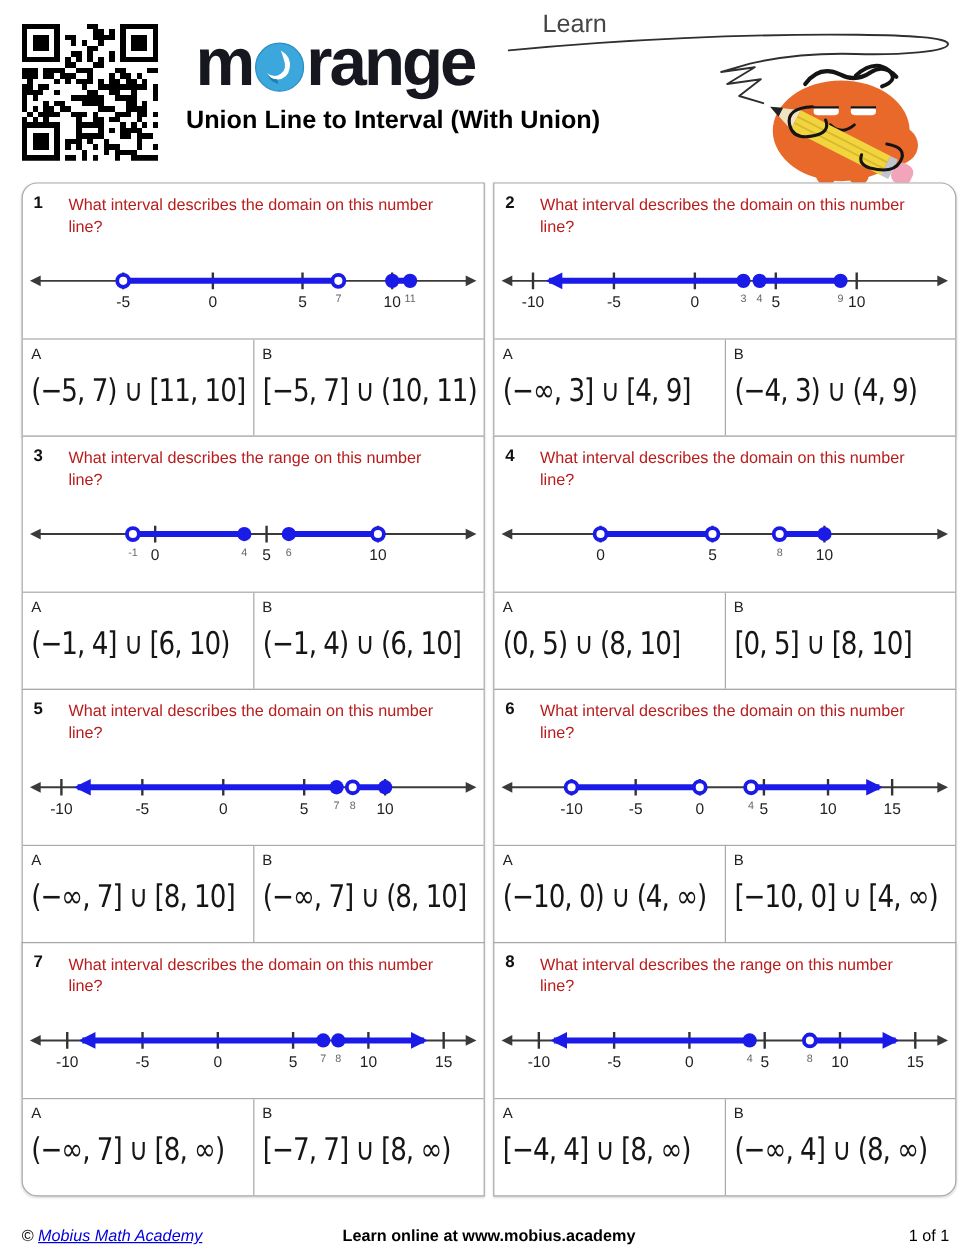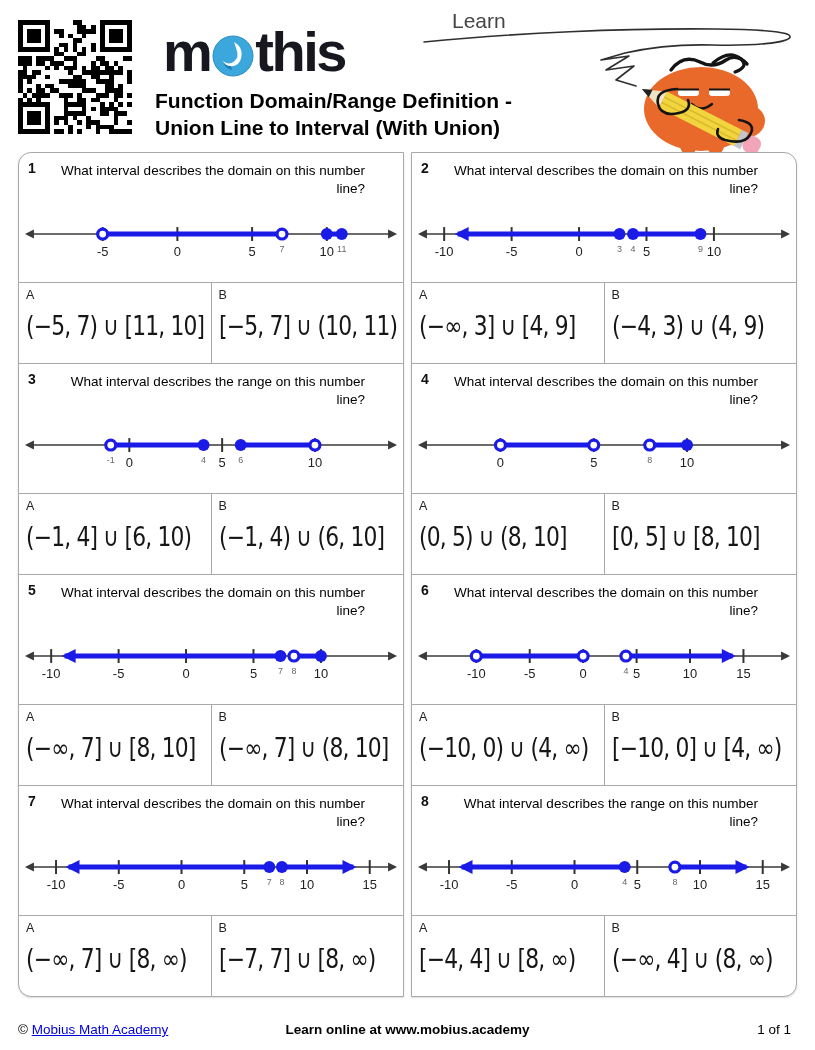--- a/index.html
+++ b/index.html
@@ -20,32 +20,32 @@
   .grid{position:absolute;left:18px;top:152px;width:779px;}
   .row{display:flex;gap:7px;}
   .row + .row{margin-top:-1px;}
   .problem{flex:1;position:relative;height:212px;border:1px solid #a9a9a9;background:#fff;
            box-sizing:border-box;box-shadow:0 1px 2px rgba(0,0,0,.14);}
   .r-tl{border-top-left-radius:13px;}
   .r-tr{border-top-right-radius:13px;}
   .r-bl{border-bottom-left-radius:13px;}
   .r-br{border-bottom-right-radius:13px;}
   .pnum{position:absolute;left:9px;top:7px;font-weight:bold;font-size:14px;color:#111;}
-  .question{margin:9px auto 0;width:308px;text-align:right;font-size:13.5px;color:#000000;line-height:1.33;}
+  .question{margin:9px auto 0;width:308px;text-align:left;font-size:13.5px;color:#b91c1c;line-height:1.33;}
   .nl{display:block;width:100%;height:66px;margin-top:12px;}
   .answers{position:absolute;left:0;right:0;bottom:0;top:129px;display:flex;border-top:1px solid #a9a9a9;}
   .answer{flex:1;padding:5px 7px;overflow:hidden;}
   .answer.b{border-left:1px solid #a9a9a9;}
   .alabel{font-size:12.5px;color:#222;}
   .math{font-family:"DejaVu Sans",sans-serif;font-size:26px;letter-spacing:-1px;color:#161616;
         white-space:nowrap;transform:scaleX(.84);transform-origin:0 60%;margin-top:9px;}
 
   
   .footer{position:absolute;left:0;top:1022px;width:815px;font-size:13.5px;color:#000;}
-  .f-left{position:absolute;left:18px;top:0;}
+  .f-left{position:absolute;left:18px;top:0;font-style:italic;}
   .f-center{display:block;width:100%;text-align:center;font-weight:bold;}
   .f-right{position:absolute;right:24px;top:0;}
   .f-left a{color:#0000e0;text-decoration:underline;}
 </style>
 </head>
 <body>
 
 <div class="page">
 
   <div class="header">
@@ -55,25 +55,24 @@
 
     <div class="logo">
       <span>m</span>
       <svg class="o-icon" viewBox="0 0 42 42">
         <circle cx="21" cy="21" r="20" fill="#3ba7dc"></circle>
         <circle cx="21" cy="21" r="20" fill="none" stroke="#2b8ec2" stroke-width="1"></circle>
         <path d="M22 7 Q31 12 29.5 21.5 Q28 31 18.5 31.5 Q12.5 31.5 10.8 26
                  Q16.5 30.5 22 26.5 Q27.5 22.5 24.5 14.5 Q23.4 10.5 22 7 Z" fill="#ffffff"></path>
         <path d="M20 35 Q12 33 11 26 Q13 31 19 31 Z" fill="#1f7fb4"></path>
       </svg>
-      <span>this</span>
+      <span>range</span>
     </div>
 
     <div class="title">
-      <div>Function Domain/Range Definition -</div>
       <div>Union Line to Interval (With Union)</div>
     </div>
 
     <div class="name-label">Learn</div>
 
     <svg class="deco" viewBox="0 0 400 136">
 
       <path d="M9 26 C 100 17 210 12 300 13 C 340 13.5 376 15 375 21
                C 374 27 336 30 298 29 C 262 28 232 32 210 37
                L 186 44 L 214 40 L 191 54 L 219 50 L 201 64 L 221 70" fill="none" stroke="#2f2f2f" stroke-width="1.6" stroke-linejoin="round" stroke-linecap="round"></path>

